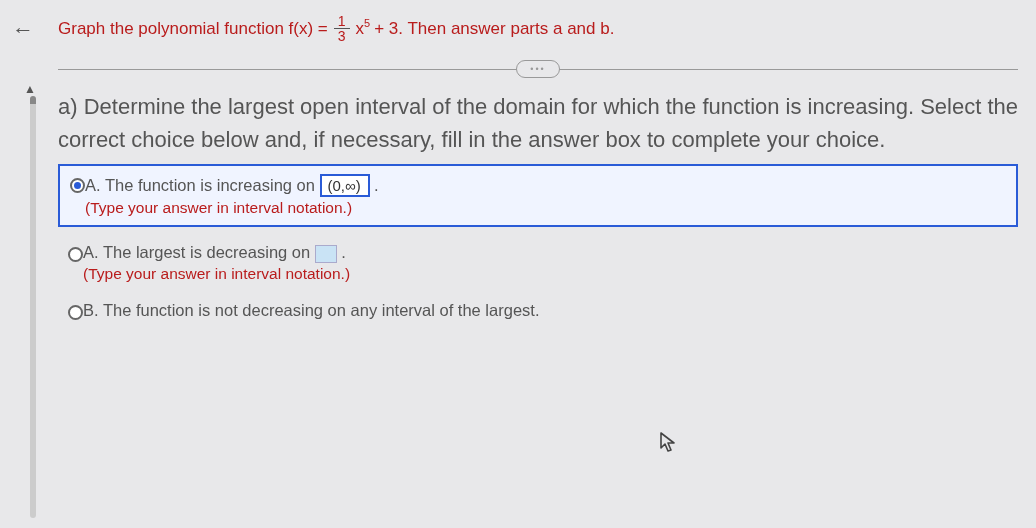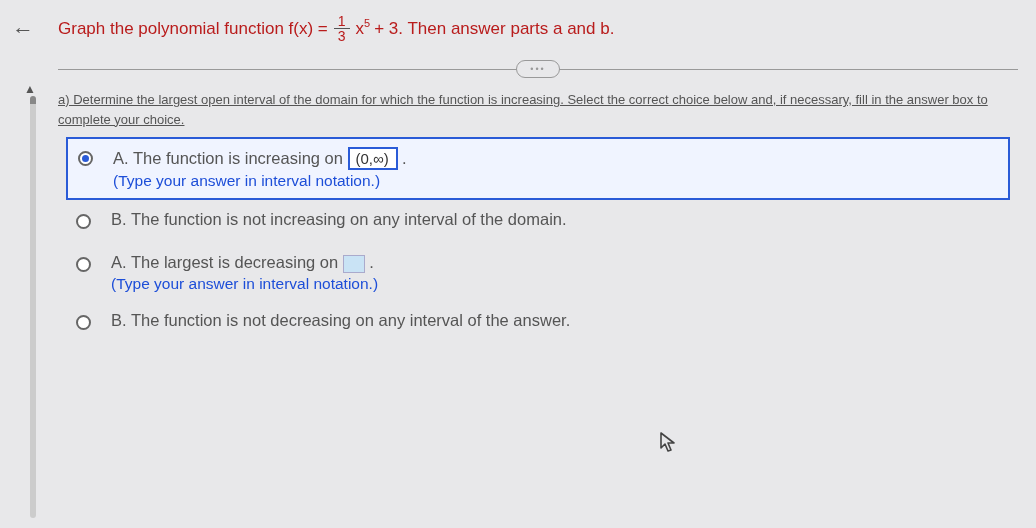--- a/index.html
+++ b/index.html
@@ -80,34 +80,33 @@
     }
     .scroll-up {
       position: absolute;
       left: 24px;
       top: 82px;
       font-size: 12px;
       color: #555;
     }
     .part {
       margin: 0 0;
-      font-size: 13px;
+      font-size: 22px;
       color: #555;
       line-height: 1.5;
-      text-decoration: underline;
     }
     .choice-group {
       margin-top: 8px;
     }
     .choice-row {
       display: flex;
       align-items: flex-start;
-      gap: 20px;
+      gap: 0;
       padding: 8px 10px;
-      margin: 2px 8px;
+      margin: 2px 0;
     }
     .choice-row.selected {
       border: 2px solid #2a5bd7;
       background: #f0f4ff;
     }
     .radio {
       margin-top: 4px;
       width: 15px;
       height: 15px;
       border: 2px solid #666;
@@ -144,21 +143,21 @@
     .answer-box-empty {
       display: inline-block;
       background: #c9e3f5;
       width: 22px;
       height: 18px;
       vertical-align: middle;
       border: 1px solid #aac;
     }
     .hint {
       font-size: 15.5px;
-      color: #1d4ed8;
+      color: #b91c1c;
       margin-top: 2px;
     }
     .cursor-pointer {
       position: absolute;
       left: 660px;
       top: 432px;
       font-size: 20px;
       color: #444;
     }
   </style>
@@ -191,48 +190,41 @@
 
   <div class="choice-group">
     <div class="choice-row selected">
       <div class="radio checked"></div>
       <div class="choice-content">
         <span class="choice-label">A.</span>
         <span>The function is increasing on </span>
         <span class="answer-box">(0,∞)</span>
         <span>.</span>
         <div class="hint">(Type your answer in interval notation.)</div>
-      </div>
-    </div>
-    <div class="choice-row">
-      <div class="radio"></div>
-      <div class="choice-content">
-        <span class="choice-label">B.</span>
-        <span>The function is not increasing on any interval of the domain.</span>
       </div>
     </div>
   </div>
 
 
   <div class="choice-group">
     <div class="choice-row">
       <div class="radio"></div>
       <div class="choice-content">
         <span class="choice-label">A.</span>
         <span>The largest is decreasing on </span>
         <span class="answer-box-empty"></span>
         <span>.</span>
         <div class="hint">(Type your answer in interval notation.)</div>
       </div>
     </div>
     <div class="choice-row">
       <div class="radio"></div>
       <div class="choice-content">
         <span class="choice-label">B.</span>
-        <span>The function is not decreasing on any interval of the answer.</span>
+        <span>The function is not decreasing on any interval of the largest.</span>
       </div>
     </div>
   </div>
 
 </div>
 
 <div class="cursor-pointer">
   <svg width="18" height="22" viewBox="0 0 18 22">
     <path d="M1 1 L1 16 L5 12 L8 19 L11 18 L8 11 L14 11 Z" fill="none" stroke="#444" stroke-width="1.6" stroke-linejoin="round"></path>
   </svg>

